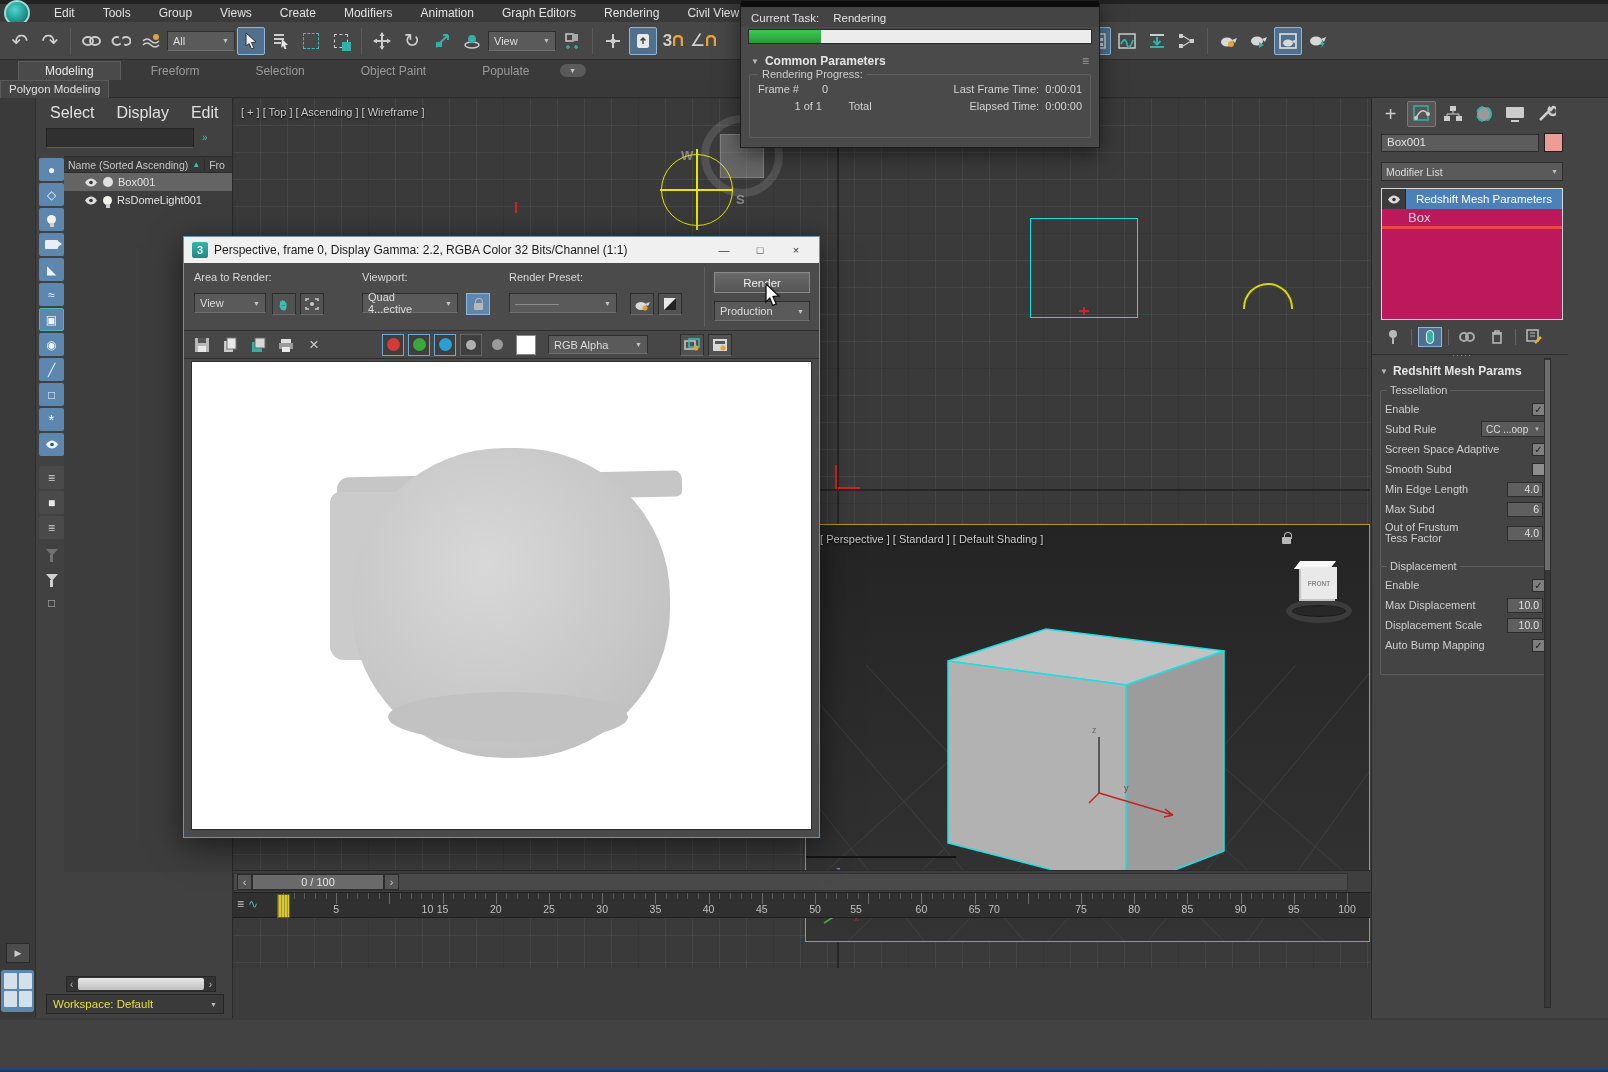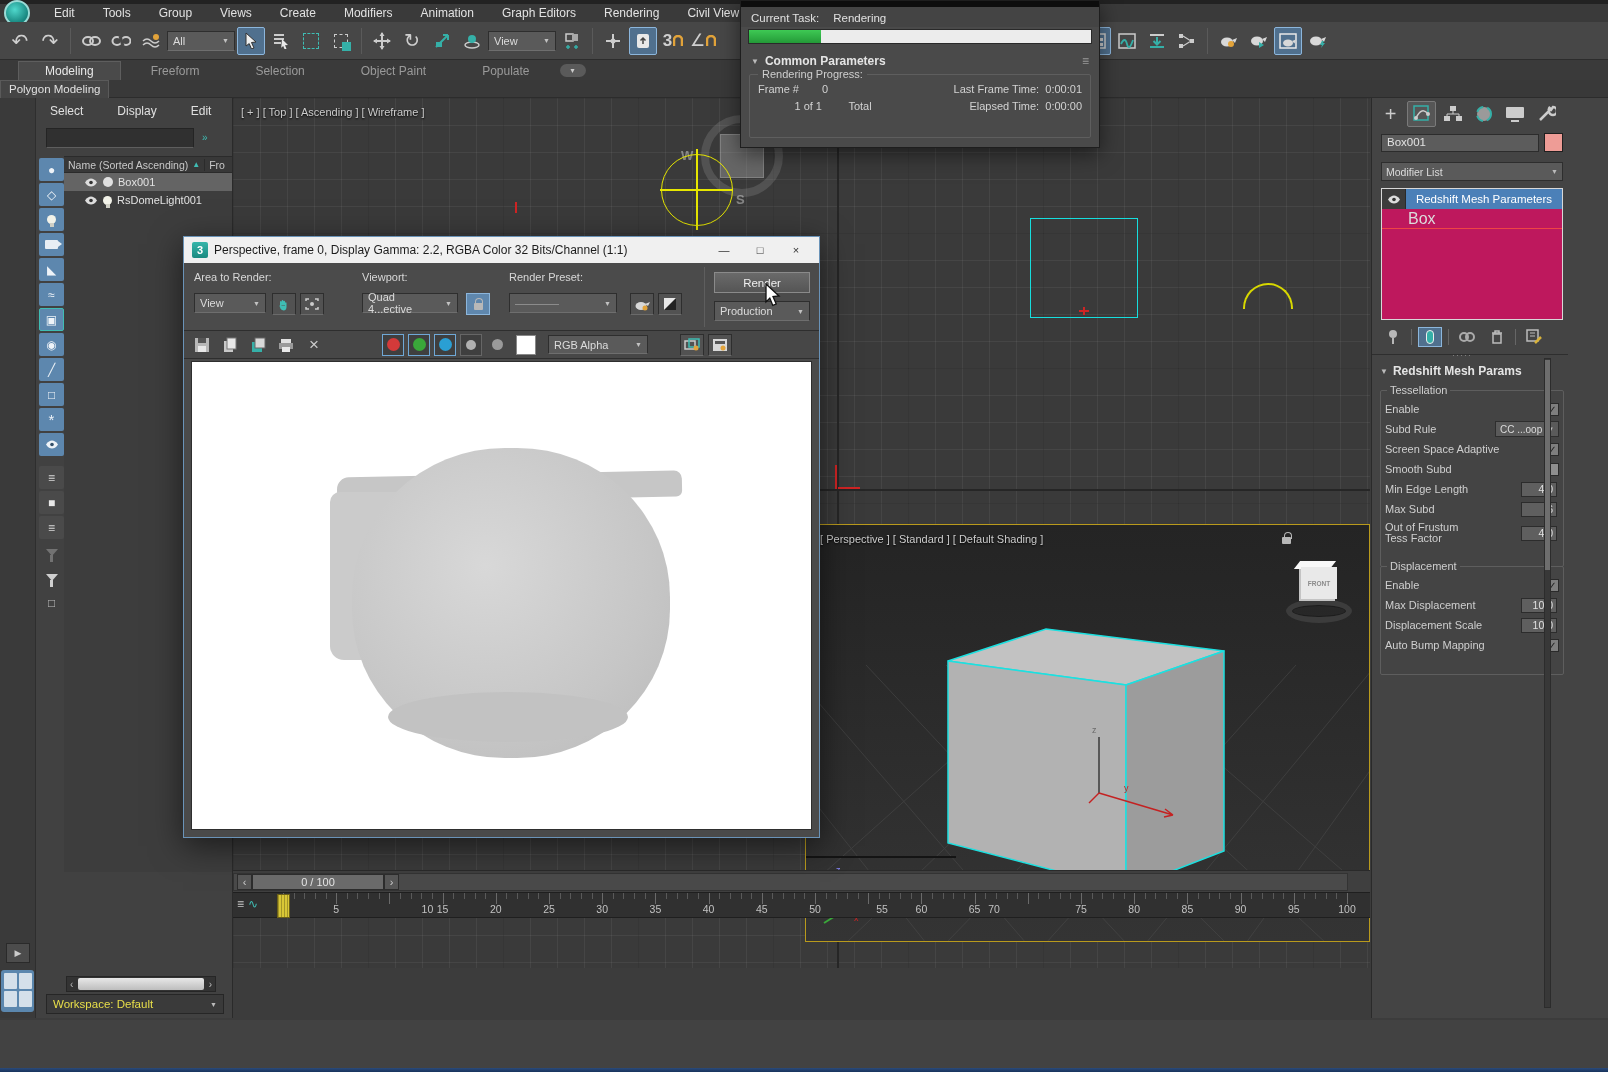--- a/index.html
+++ b/index.html
@@ -34,21 +34,21 @@
   .pill { background:#5a5a5a; border-radius:7px; width:26px; height:13px; display:flex; align-items:center; justify-content:center; font-size:8px; color:#ccc; }
   
   #leftstrip { left:0; top:98px; width:36px; height:920px; background:#3a3a3a; border-right:1px solid #2e2e2e; }
   #vplay-arrow { left:6px; top:845px; width:24px; height:20px; background:#4c4c4c; border:1px solid #2a2a2a;
     color:#ccc; font-size:9px; display:flex; align-items:center; justify-content:center; }
   #vplay-grid { left:1px; top:872px; width:33px; height:42px; background:#5b87ae; border-radius:3px;
     display:grid; grid-template-columns:13px 13px; grid-template-rows:16px 16px; gap:2px; padding:3px; }
   #vplay-grid i { background:#d4e0ea; border-radius:1px; }
   
   #explorer { left:36px; top:98px; width:197px; height:920px; background:#414141; border-right:1px solid #2a2a2a; }
-  #exp-menu { padding:6px 0 4px 14px; display:flex; gap:34px; font-size:12px; color:#e0e0e0; }
+  #exp-menu { padding:6px 0 4px 14px; display:flex; gap:22px; font-size:16px; color:#e0e0e0; }
   #exp-search { position:absolute; left:10px; top:30px; width:148px; height:20px; background:#303030;
     border:1px solid #242424; border-bottom-color:#5e5e5e; }
   #exp-chev { position:absolute; left:166px; top:34px; color:#3fbdb4; font-size:10px; letter-spacing:-2px; }
   #exp-header { position:absolute; left:28px; top:58px; right:0; height:17px; background:#383838;
     border-top:1px solid #2b2b2b; border-bottom:1px solid #2b2b2b; display:flex; align-items:center; font-size:10.5px; color:#c8c8c8; }
   #exp-rows { position:absolute; left:28px; top:75px; right:0; bottom:146px; background:#3d3d3d; }
   .exp-row { height:18px; display:flex; align-items:center; gap:5px; padding-left:20px; font-size:11px; color:#e2e2e2; }
   .exp-row.sel { background:#646464; }
   .filter-col { position:absolute; left:3px; top:60px; width:25px; display:flex; flex-direction:column; gap:2px; }
   .chip { width:25px; height:23px; background:#5d87ae; border-radius:2px; display:flex; align-items:center; justify-content:center;
@@ -159,27 +159,27 @@
   #cpanel { left:1371px; top:98px; width:237px; height:920px; background:#444; border-left:1px solid #2a2a2a; }
   .ctab { width:29px; height:26px; display:flex; align-items:center; justify-content:center; border-radius:2px; }
   .ctab.active { background:#565656; border:1px solid #7a7a7a; }
   #objname { position:absolute; left:9px; top:36px; width:158px; height:18px; background:#5c5c5c; border:1px solid #2c2c2c;
     font-size:11.5px; color:#e2e2e2; padding:1px 5px; }
   #colorswatch { position:absolute; left:172px; top:35px; width:19px; height:19px; background:#ee9c96; border:1px solid #1f1f1f; }
   #modlist { position:absolute; left:9px; top:64px; width:182px; height:19px; }
   #stack { position:absolute; left:9px; top:90px; width:182px; height:132px; background:#be185d; border:1px solid #d8d8d8; }
   #stack .mrow1 { height:20px; background:#4b80b8; display:flex; align-items:center; color:#fff; font-size:11.5px; }
   #stack .eyebox { width:24px; height:20px; background:#3c3c3c; border-right:1px solid #2a2a2a; display:flex; align-items:center; justify-content:center; }
-  #stack .mrow2 { height:20px; display:flex; align-items:flex-end; padding-left:26px; font-size:16px; color:#dcdcdc; border-bottom:1px solid #ef4444; }
+  #stack .mrow2 { height:20px; display:flex; align-items:center; padding-left:26px; font-size:13px; color:#dcdcdc; border-bottom:3px solid #ef4444; }
   #stacktools { position:absolute; left:9px; top:228px; width:182px; height:22px; display:flex; align-items:center; gap:6px; }
   .stool { width:24px; height:20px; display:flex; align-items:center; justify-content:center; }
   .stool.hl { background:#50708e; border:1px solid #8cb6dc; }
   .vline { width:1px; height:16px; background:#666; }
   .rollhdr { display:flex; align-items:center; gap:5px; font-size:12px; font-weight:bold; color:#e4e4e4; }
-  .fs { position:absolute; left:8px; width:184px; border:1px solid #5e5e5e; border-radius:2px; padding:8px 4px 19px; }
+  .fs { position:absolute; left:8px; width:170px; border:1px solid #5e5e5e; border-radius:2px; padding:8px 4px 19px; }
   .fs .legend { position:absolute; left:6px; top:-7px; background:#444; padding:0 3px; font-size:11px; color:#cfcfcf; }
   .frow { display:flex; align-items:center; height:20px; font-size:11px; color:#cfcfcf; position:relative; }
   .frow .lab { flex:1; line-height:11px; }
   .ck { width:13px; height:13px; background:#7e7e7e; border:1px solid #2a2a2a; display:flex; align-items:center; justify-content:center;
     font-size:10px; color:#1c1c1c; }
   .spinf { width:36px; height:15px; background:#5f5f5f; border:1px solid #2c2c2c; font-size:10.5px; color:#e0e0e0;
     display:flex; align-items:center; justify-content:flex-end; padding-right:3px; }
   .spinarrows { display:flex; flex-direction:column; margin-left:2px; font-size:5.5px; color:#c2c2c2; line-height:4.5px; }
   #cscroll { position:absolute; left:172px; top:260px; width:7px; height:650px; background:#383838; border:1px solid #2c2c2c; }
   #cscroll .thumb { width:5px; margin:1px auto; height:210px; background:#6e6e6e; }
@@ -610,21 +610,21 @@
         <span class="rnum" style="left: 103.2px;">5</span>
         <span class="rnum" style="left: 156.4px; margin-left: 38px;">10</span>
         <span class="rnum" style="left: 209.6px;">15</span>
         <span class="rnum" style="left: 262.8px;">20</span>
         <span class="rnum" style="left: 316px;">25</span>
         <span class="rnum" style="left: 369.2px;">30</span>
         <span class="rnum" style="left: 422.4px;">35</span>
         <span class="rnum" style="left: 475.6px;">40</span>
         <span class="rnum" style="left: 528.8px;">45</span>
         <span class="rnum" style="left: 582px;">50</span>
-        <span class="rnum" style="left: 649px;">55</span>
+        <span class="rnum" style="left: 623px;">55</span>
         <span class="rnum" style="left: 688.4px;">60</span>
         <span class="rnum" style="left: 741.6px;">65</span>
         <span class="rnum" style="left: 761px;">70</span>
         <span class="rnum" style="left: 848px;">75</span>
         <span class="rnum" style="left: 901.2px;">80</span>
         <span class="rnum" style="left: 954.4px;">85</span>
         <span class="rnum" style="left: 1007.6px;">90</span>
         <span class="rnum" style="left: 1060.8px;">95</span>
         <span class="rnum" style="left: 1114px;">100</span>
       </div>

